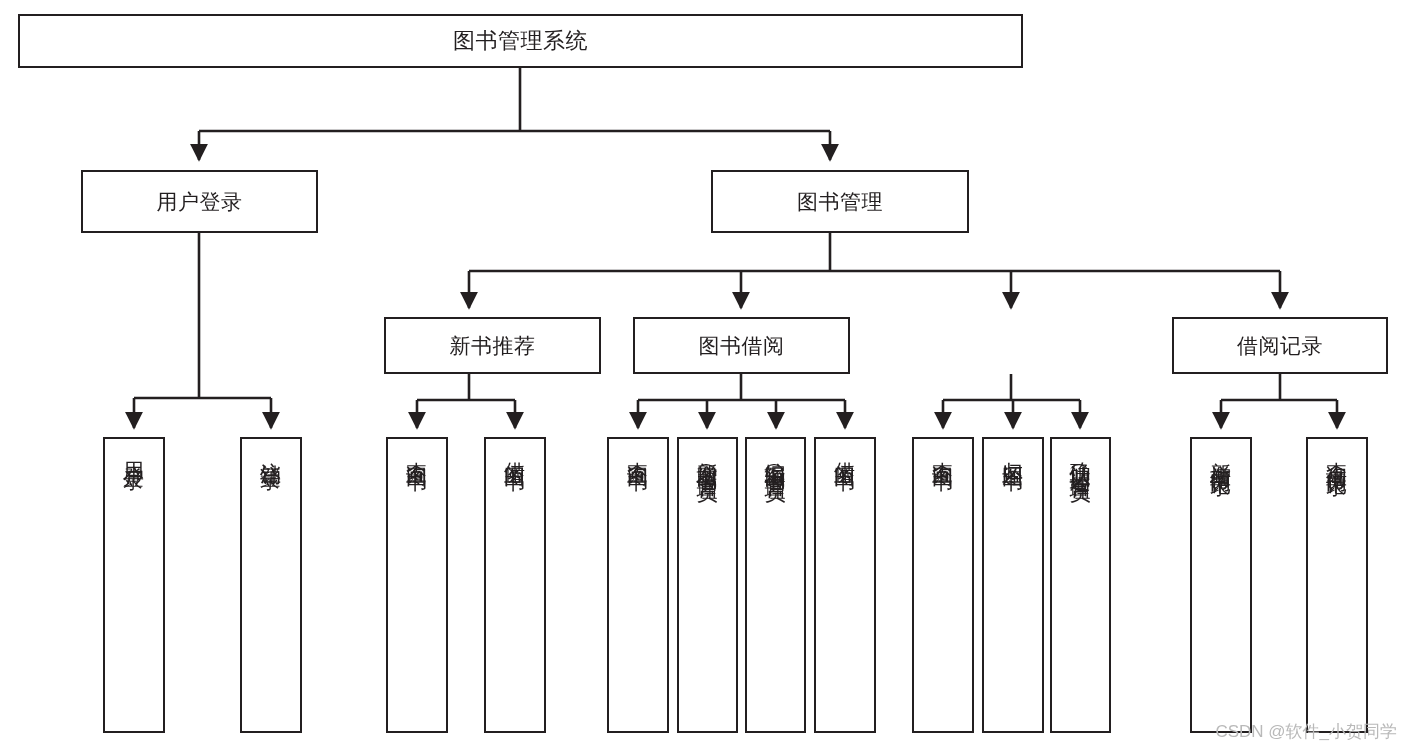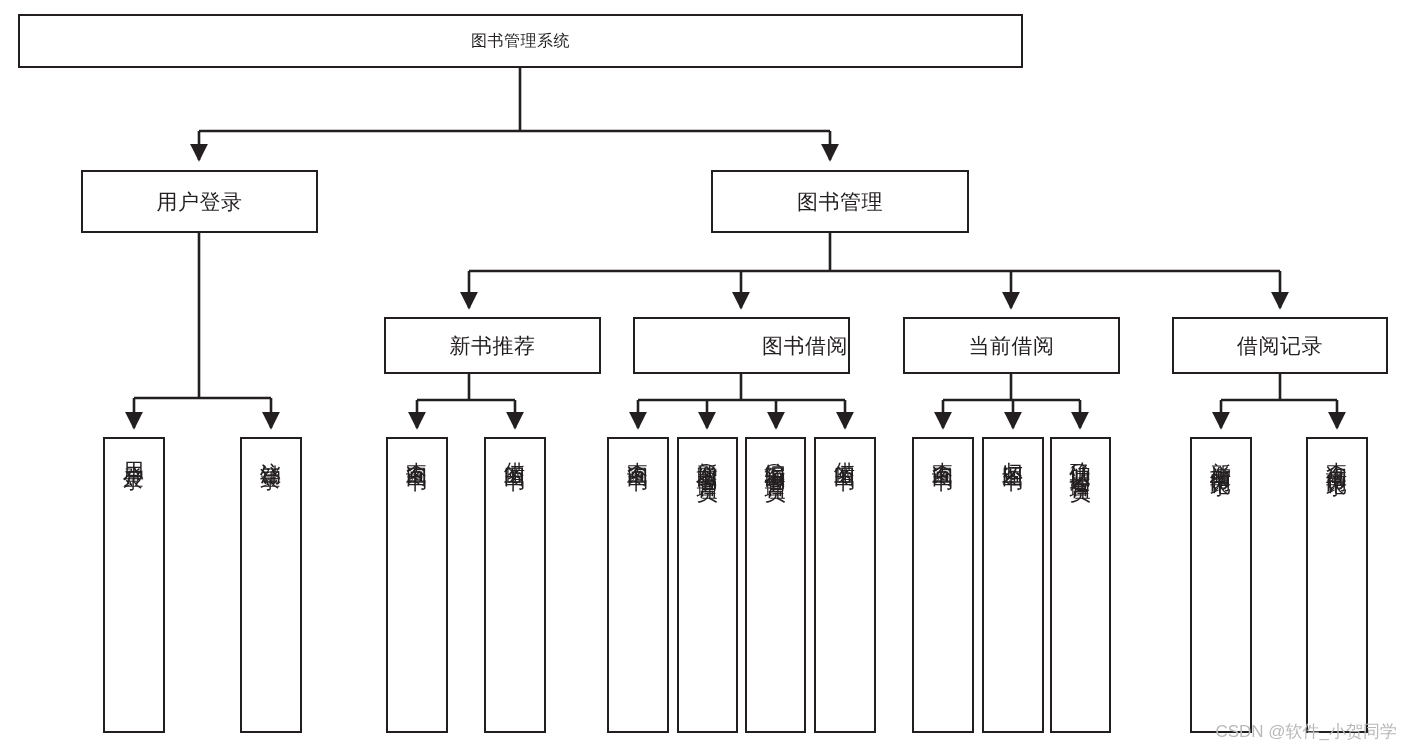--- a/index.html
+++ b/index.html
@@ -42,21 +42,21 @@
     display: block;
     text-align: center;
     white-space: nowrap;
   }
   
   .node.horiz .label {
     font-size: 21px;
     letter-spacing: 0.5px;
   }
   .node.root .label {
-    font-size: 16px;
+    font-size: 22px;
   }
   
   .node.vert {
     align-items: flex-start;
     justify-content: center;
     padding-top: 6px;
   }
   .node.vert .label {
     writing-mode: vertical-rl;
     text-orientation: upright;
@@ -138,25 +138,22 @@
   <div class="node horiz" style="left: 81px; top: 170px; width: 237px; height: 63px;">
     <span class="label">用户登录</span>
   </div>
   <div class="node horiz" style="left: 711px; top: 170px; width: 258px; height: 63px;">
     <span class="label">图书管理</span>
   </div>
 
   <div class="node horiz" style="left: 361px; top: 317px; width: 217px; height: 57px; margin-left: 23px;">
     <span class="label">新书推荐</span>
   </div>
-  <div class="node horiz" style="left: 633px; top: 317px; width: 217px; height: 57px; justify-content: flex-end;">
+  <div class="node horiz" style="left: 633px; top: 317px; width: 217px; height: 57px;">
     <span class="label">图书借阅</span>
-  </div>
-  <div class="node horiz" style="left: 903px; top: 317px; width: 217px; height: 57px;">
-    <span class="label">当前借阅</span>
   </div>
   <div class="node horiz" style="left: 1172px; top: 317px; width: 216px; height: 57px;">
     <span class="label">借阅记录</span>
   </div>
 
   <div class="node vert" style="left: 103px; top: 437px; width: 62px; height: 296px;">
     <span class="label">用户登录</span>
   </div>
   <div class="node vert" style="left: 240px; top: 437px; width: 62px; height: 296px;">
     <span class="label">注销登录</span>

